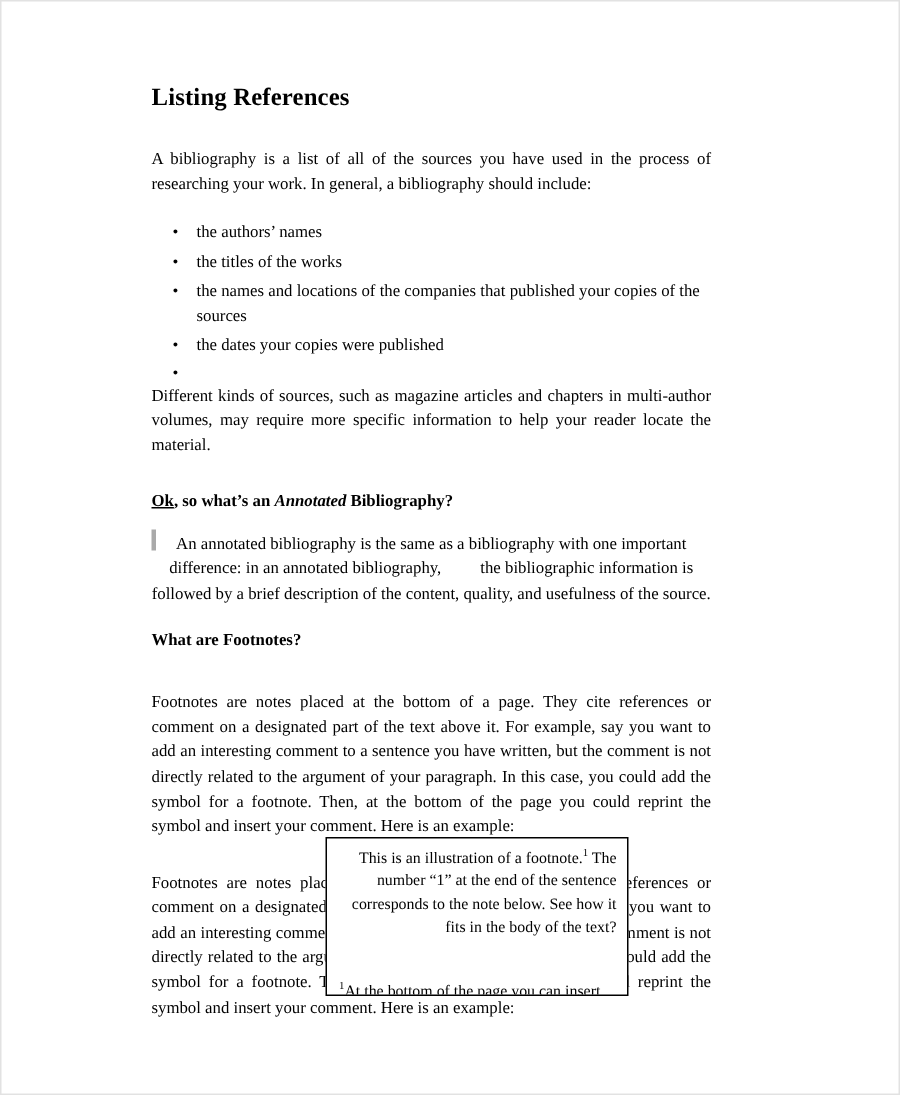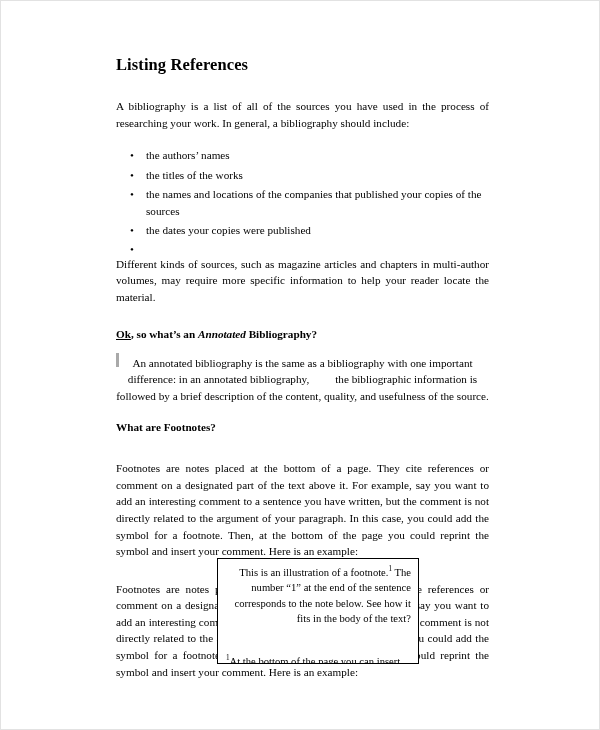--- a/index.html
+++ b/index.html
@@ -18,21 +18,21 @@
     position: relative;
     width: 600px;
     height: 730px;
     box-sizing: border-box;
     background: #ffffff;
     border: 1px solid #e2e2e2;
     overflow: hidden;
   }
   .content {
     position: absolute;
-    left: 115px;
+    left: 100px;
     top: 55px;
     width: 377px;
   }
   .doc-title {
     font-size: 16.5px;
     font-weight: bold;
     letter-spacing: 0.1px;
     margin: 0 0 24px 0;
     line-height: 1.1;
   }

